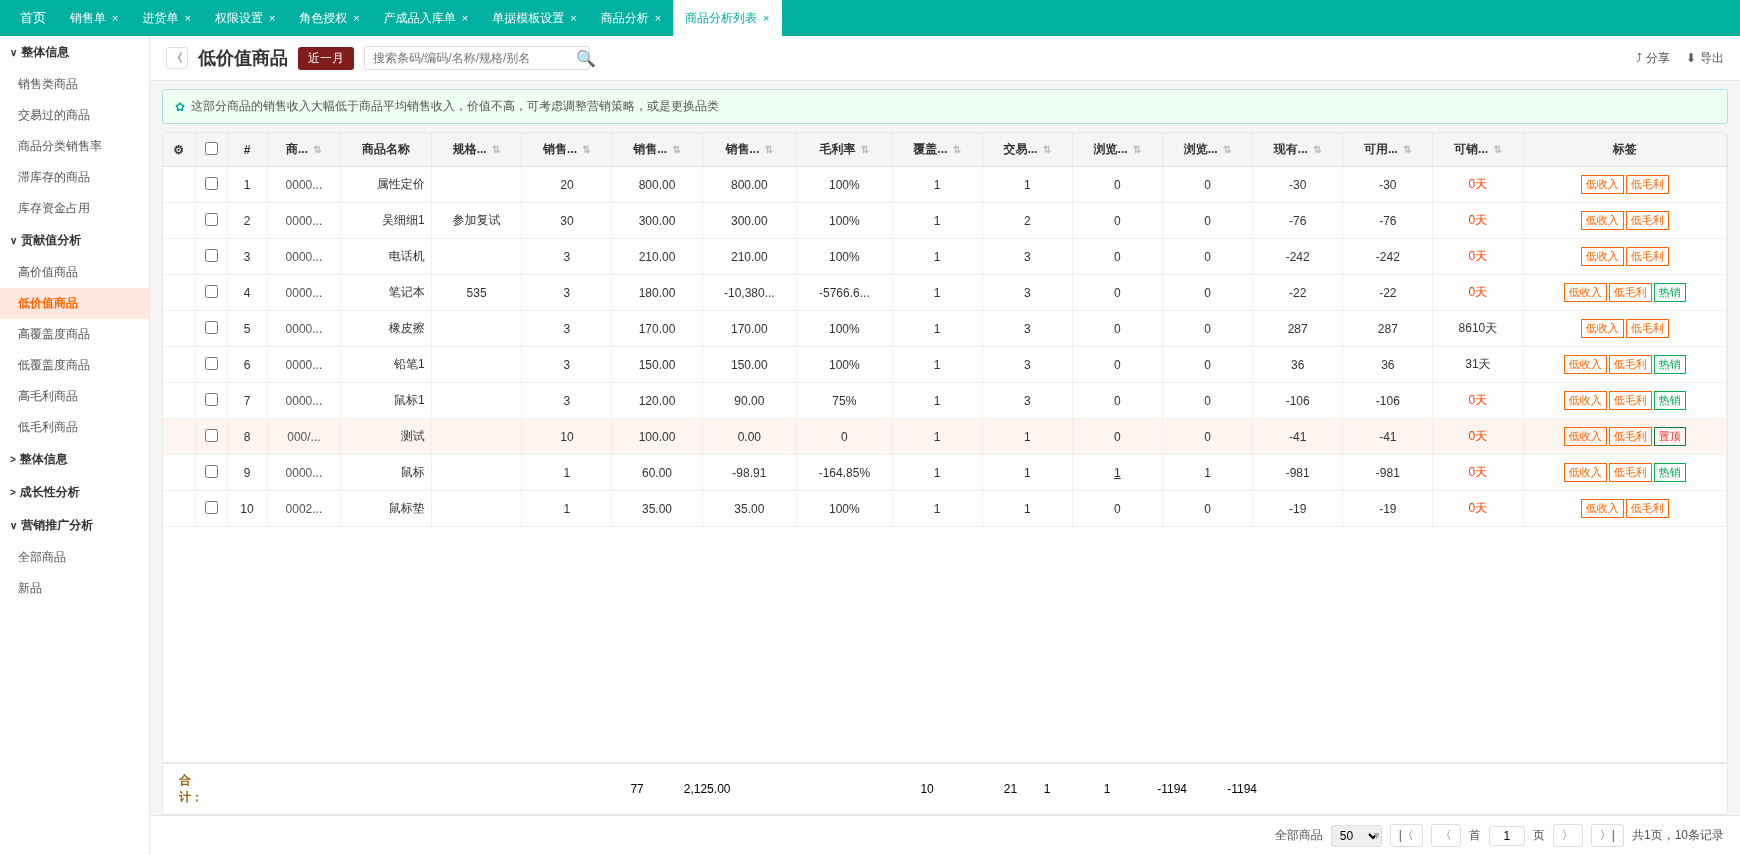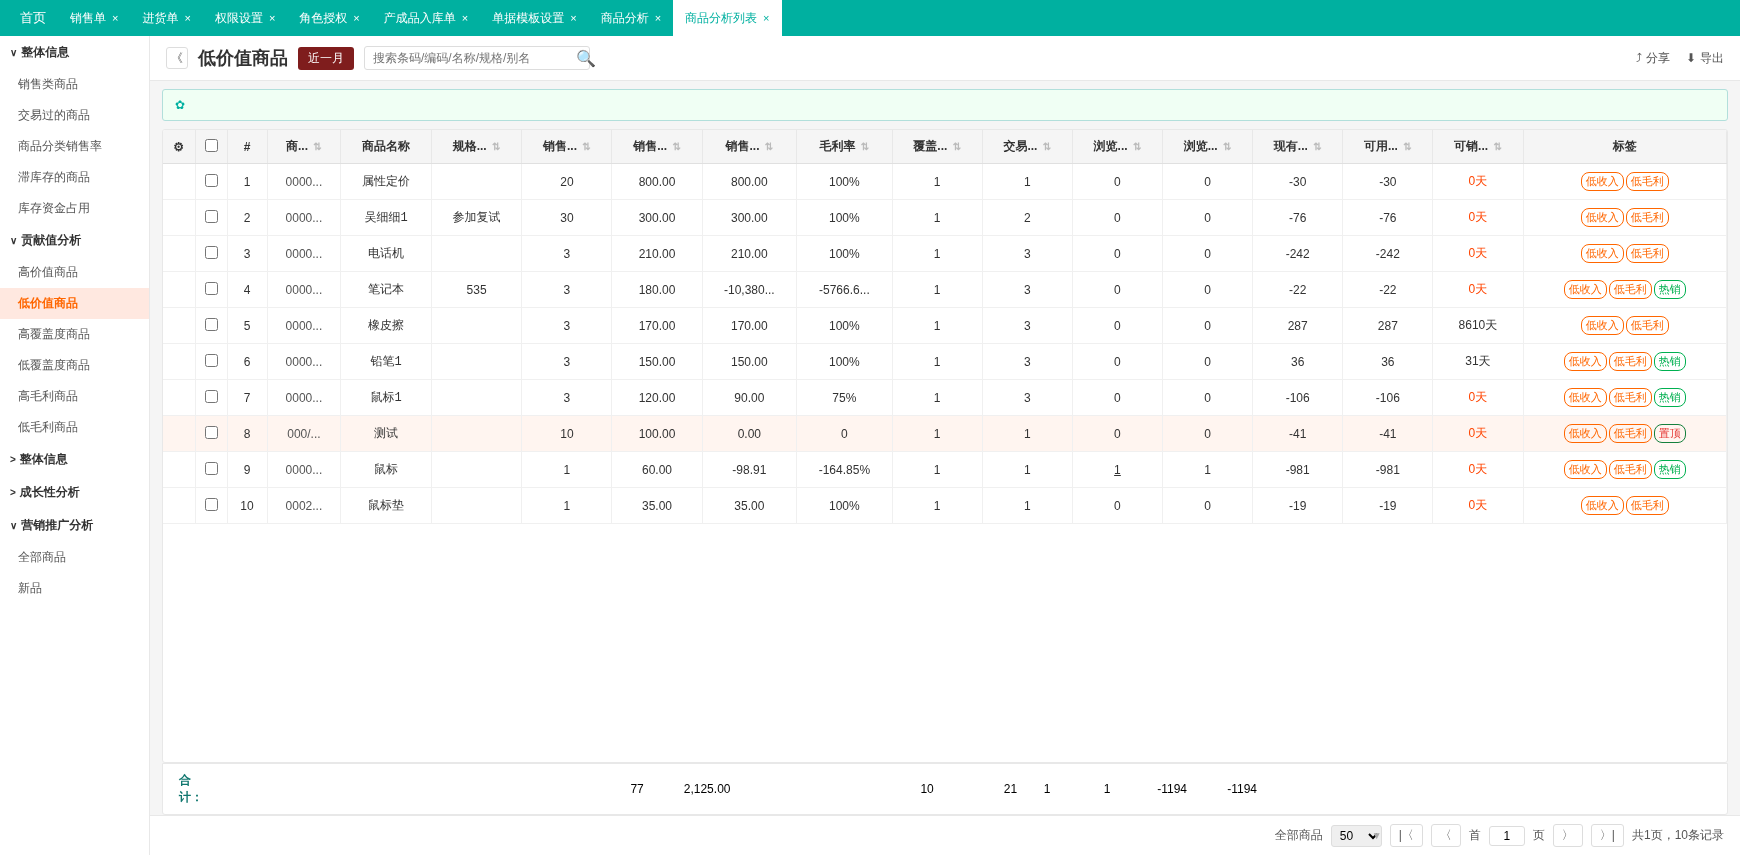--- a/index.html
+++ b/index.html
@@ -181,46 +181,46 @@
     thead th .sort-arrows { color: #bbb; font-size: 10px; margin-left: 2px; }
     tbody tr { border-bottom: 1px solid #f0f0f0; }
     tbody tr.highlighted { background: #fff5f0; }
     tbody td {
       padding: 7px 6px;
       text-align: center;
       color: #333;
       border-right: 1px solid #f0f0f0;
       white-space: nowrap;
     }
-    tbody td.name-col { text-align: center; font-family: Liberation Mono, monospace; }
+    tbody td.name-col { text-align: right; }
     .tag {
       display: inline-block;
       padding: 1px 4px;
-      border-radius: 8px;
+      border-radius: 0;
       font-size: 11px;
       margin: 1px;
       text-align: right;
     }
     .tag-orange { color: #ff6600; border: 1px solid #ff6600; }
     .tag-green { color: #00b050; border: 1px solid #00b050; }
     .tag-red { color: #e53935; border: 1px solid #15803d; }
     .link-underline { text-decoration: underline; color: #333; cursor: pointer; }
 
     
     .table-footer {
       background: #fff;
       border: 1px solid #e8e8e8;
       border-radius: 0 0 3px 3px;
       margin: 0 12px;
       padding: 8px 16px;
       display: flex;
       align-items: center;
       flex-shrink: 0;
     }
-    .footer-label { color: #0f766e; font-weight: bold; margin-right: 40px; }
+    .footer-label { color: #a16207; font-weight: bold; margin-right: 40px; }
 
     
     .pagination-bar {
       background: #fff;
       border-top: 1px solid #e8e8e8;
       padding: 8px 16px;
       display: flex;
       align-items: center;
       justify-content: flex-end;
       gap: 8px;
@@ -358,20 +358,21 @@
         </div>
         <div class="header-action">
           <span>⬇</span>
           <span>导出</span>
         </div>
       </div>
     </div>
 
     <div class="notice-bar">
       <span class="notice-icon">✿</span>
+      <span>这部分商品的销售收入大幅低于商品平均销售收入，价值不高，可考虑调整营销策略，或是更换品类</span>
     </div>
 
     <div class="table-container">
       <table>
         <thead>
           <tr>
             <th class="th-settings">⚙</th>
             <th class="th-checkbox"><input type="checkbox" style=""></th>
             <th class="th-num">#</th>
             <th>商... <span class="sort-arrows">⇅</span></th>

